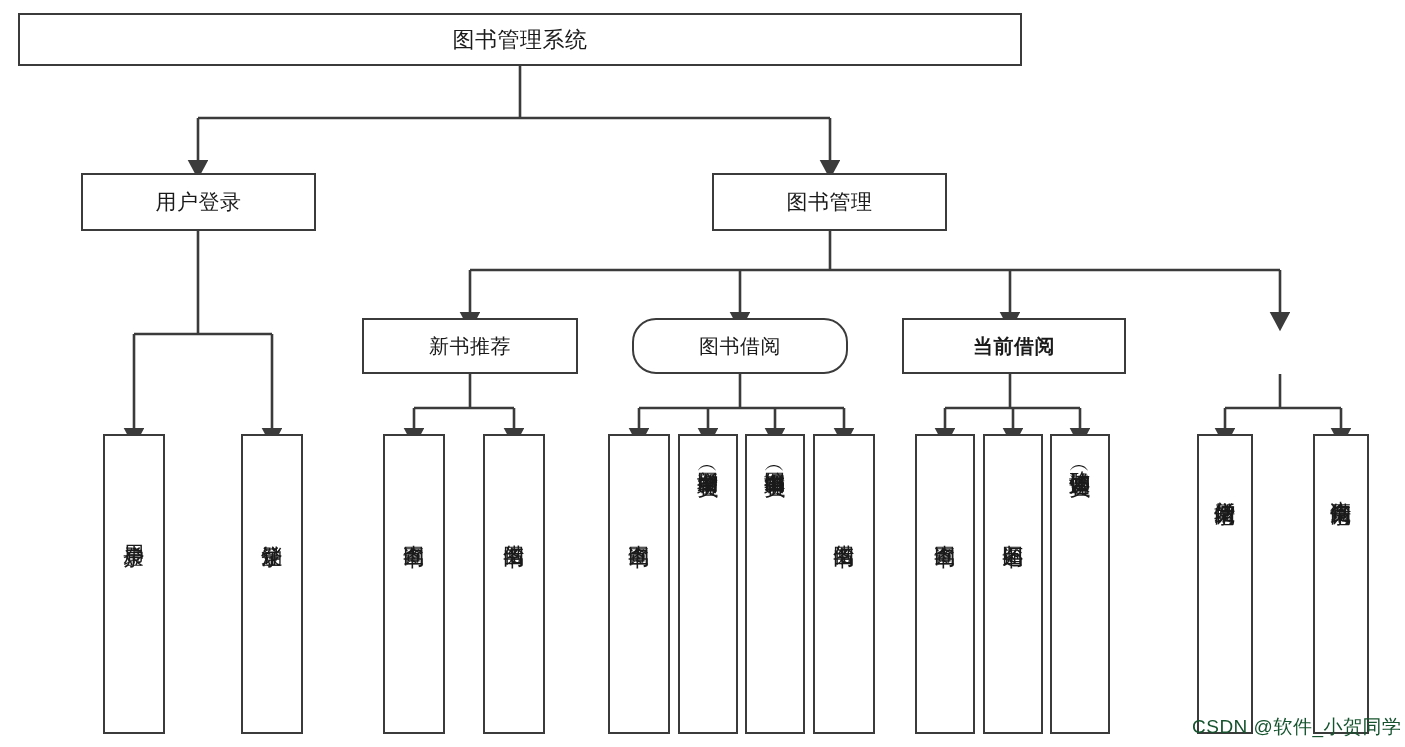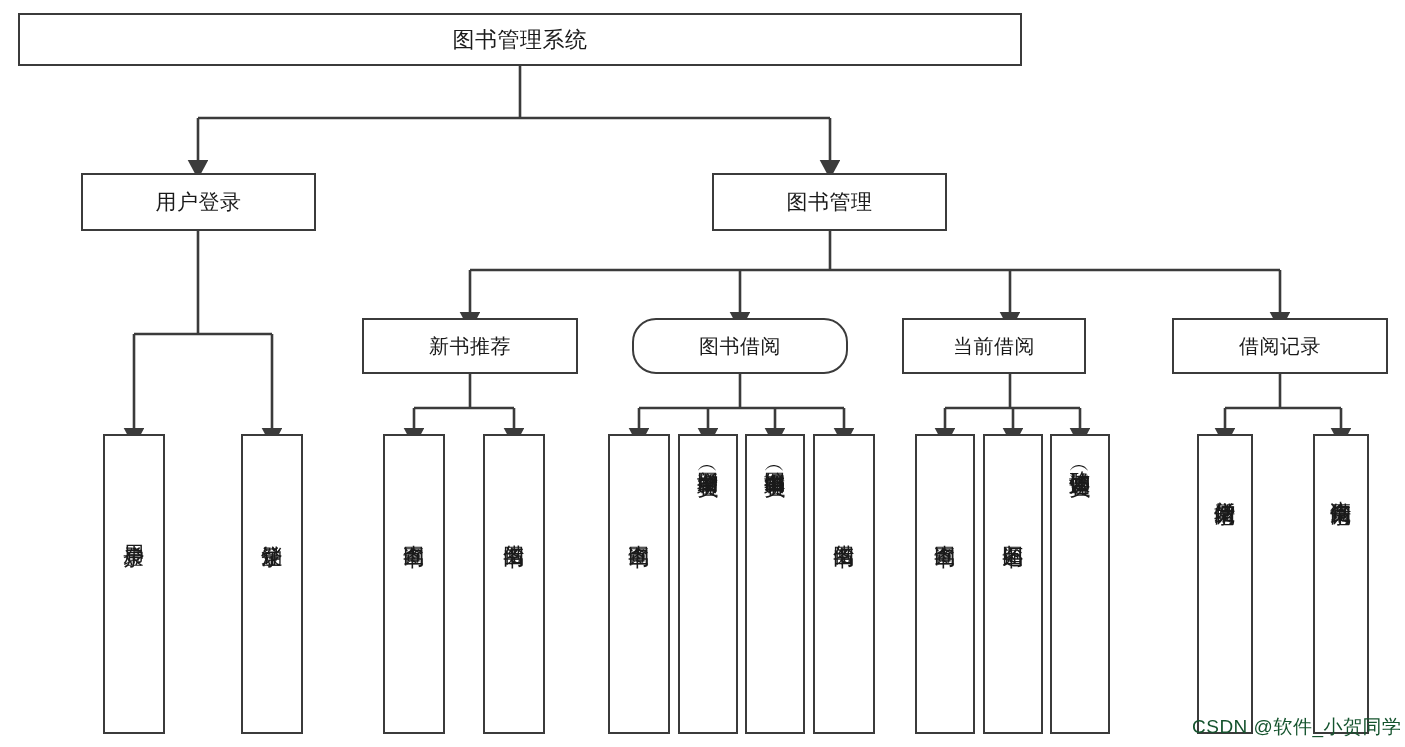--- a/index.html
+++ b/index.html
@@ -151,27 +151,24 @@
   </div>
 
   <div class="node level2" style="left:362px; top:318px; width:216px; height:56px;">
     <span class="node-label">新书推荐</span>
   </div>
 
   <div class="node level2" style="left:632px; top:318px; width:216px; height:56px;border-radius:24px;">
     <span class="node-label">图书借阅</span>
   </div>
 
-  <div class="node level2" style="left:902px; top:318px; width:184px; height:56px;">
+  <div class="node level2" style="left:902px; top:318px; width:224px; height:56px;font-weight:bold;">
     <span class="node-label">当前借阅</span>
   </div>
 
-  <div class="node level2" style="left:1172px; top:318px; width:216px; height:56px;">
-    <span class="node-label">借阅记录</span>
-  </div>
 
   <div class="node leaf mid" style="left:103px; top:434px; width:62px; height:300px;">
     <span class="node-label">用户登录</span>
   </div>
 
   <div class="node leaf mid" style="left:241px; top:434px; width:62px; height:300px;">
     <span class="node-label">注销登录</span>
   </div>
 
   <div class="node leaf mid" style="left:383px; top:434px; width:62px; height:300px;">

